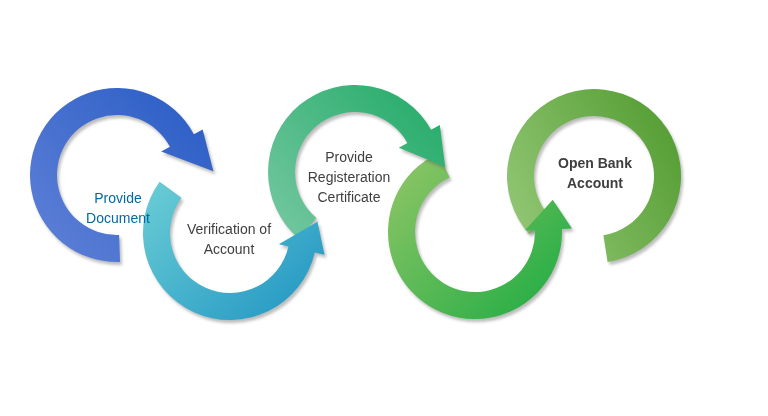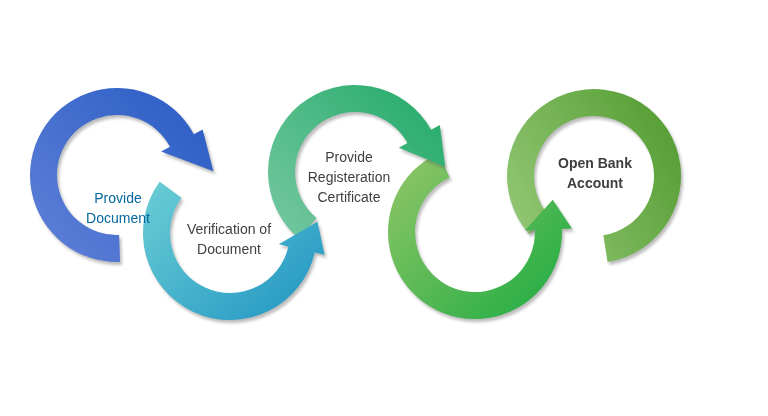--- a/index.html
+++ b/index.html
@@ -63,19 +63,19 @@
   <path d="M 529.35 234.21 A 87 87 0 1 1 607.61 261.93 L 603.39 235.26 A 60 60 0 1 0 549.41 216.15 Z" fill="url(#grad4)" class="arc"></path>
       <path d="M 438.23 153.15 A 87 87 0 1 0 561.95 228.96 L 571.94 228.61 L 552.74 199.74 L 524.97 230.26 L 534.96 229.91 A 60 60 0 1 1 449.64 177.62 Z" fill="url(#grad3)" class="arc"></path>
       <path d="M 299.08 238.65 A 87 87 0 1 1 431.09 129.82 L 439.84 124.97 L 445.16 166.87 L 398.73 147.76 L 407.48 142.91 A 60 60 0 1 0 316.43 217.96 Z" fill="url(#grad2)" class="arc"></path>
       <path d="M 159.62 181.86 A 87 87 0 1 0 314.77 252.57 L 324.51 254.82 L 317.47 221.74 L 278.72 244.25 L 288.46 246.50 A 60 60 0 1 1 181.46 197.73 Z" fill="url(#grad1)" class="arc"></path>
       <path d="M 120.04 261.95 A 87 87 0 1 1 193.82 134.16 L 202.65 129.46 L 213.41 171.20 L 161.15 151.53 L 169.98 146.83 A 60 60 0 1 0 119.09 234.96 Z" fill="url(#grad0)" class="arc"></path>
     </svg>
 
   <div class="step-label" style="left: 118px; top: 176px; color: #0369a1; margin-top: 32px;">Provide
 Document</div>
   <div class="step-label" style="left: 229px; top: 239px; color: rgb(63, 63, 63);">Verification of
-Document</div>
+Account</div>
   <div class="step-label" style="left: 349px; top: 177px; color: rgb(63, 63, 63);">Provide
 Registeration
 Certificate</div>
   <div class="step-label" style="left: 595px; top: 173px; color: rgb(63, 63, 63); font-weight: bold;">Open Bank
 Account</div>
 </div>
 
 </body></html>

